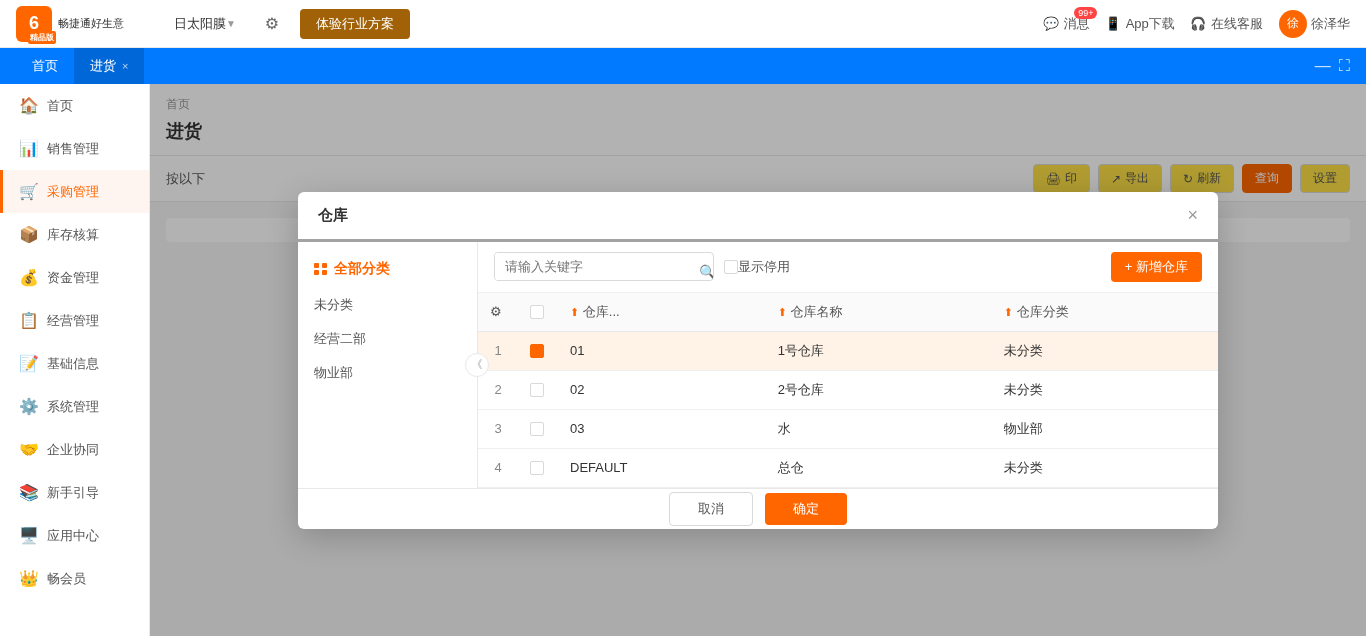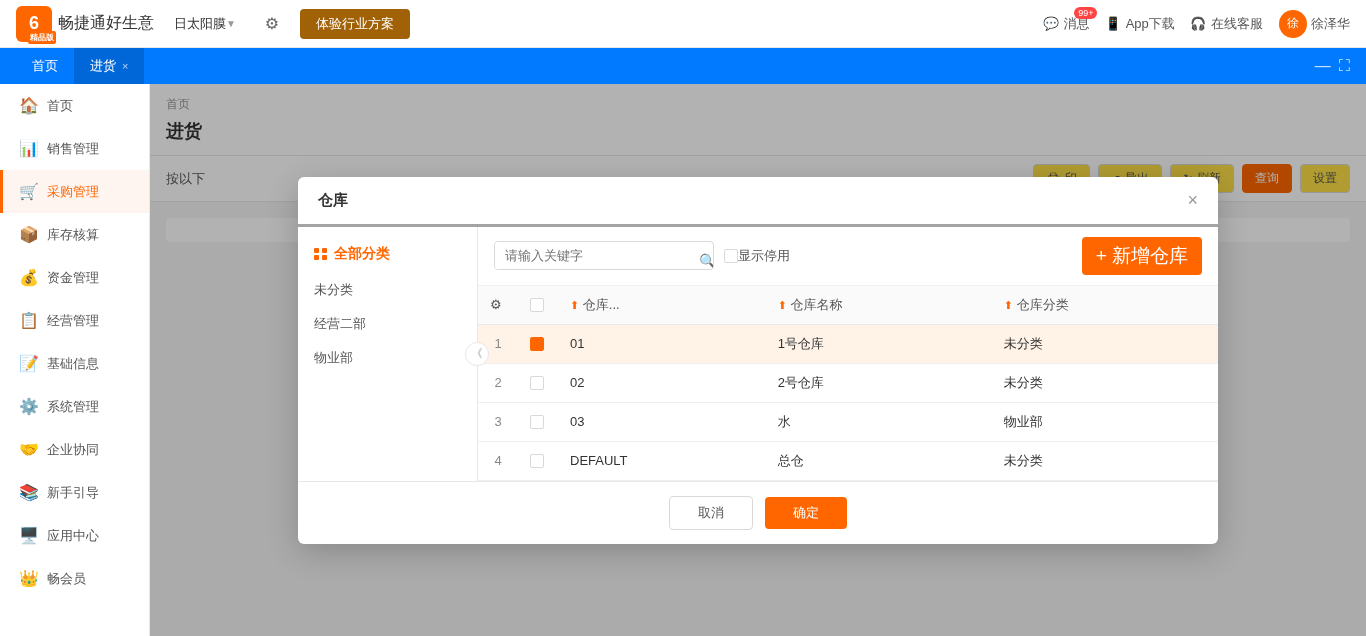--- a/index.html
+++ b/index.html
@@ -39,21 +39,21 @@
       position: absolute;
       bottom: -2px;
       right: -4px;
       background: #ff6600;
       color: white;
       font-size: 8px;
       padding: 1px 2px;
       border-radius: 2px;
     }
     .logo-text {
-      font-size: 16px;
+      font-size: 11px;
       color: #333;
       line-height: 1.3;
     }
     .header-center {
       flex: 1;
       display: flex;
       align-items: center;
       gap: 12px;
     }
     .store-selector {
@@ -391,21 +391,21 @@
       background: #fff;
     }
     .add-btn {
       margin-left: auto;
       background: #ff6600;
       color: white;
       border: none;
       padding: 6px 14px;
       border-radius: 4px;
       cursor: pointer;
-      font-size: 19px;
+      font-size: 13px;
       display: flex;
       align-items: center;
       gap: 4px;
     }
 
     
     .table-wrap {
       flex: 1;
       overflow-y: auto;
     }
@@ -489,21 +489,21 @@
       text-align: center;
       font-size: 13px;
     }
 
     
     .modal-footer {
       display: flex;
       align-items: center;
       justify-content: center;
       gap: 12px;
-      padding: 14px 20px;
+      padding: 3px 20px;
       border-top: 1px solid #e8e8e8;
     }
     .cancel-btn {
       padding: 7px 28px;
       border: 1px solid #d9d9d9;
       background: #fff;
       border-radius: 4px;
       cursor: pointer;
       font-size: 13px;
       color: #555;

